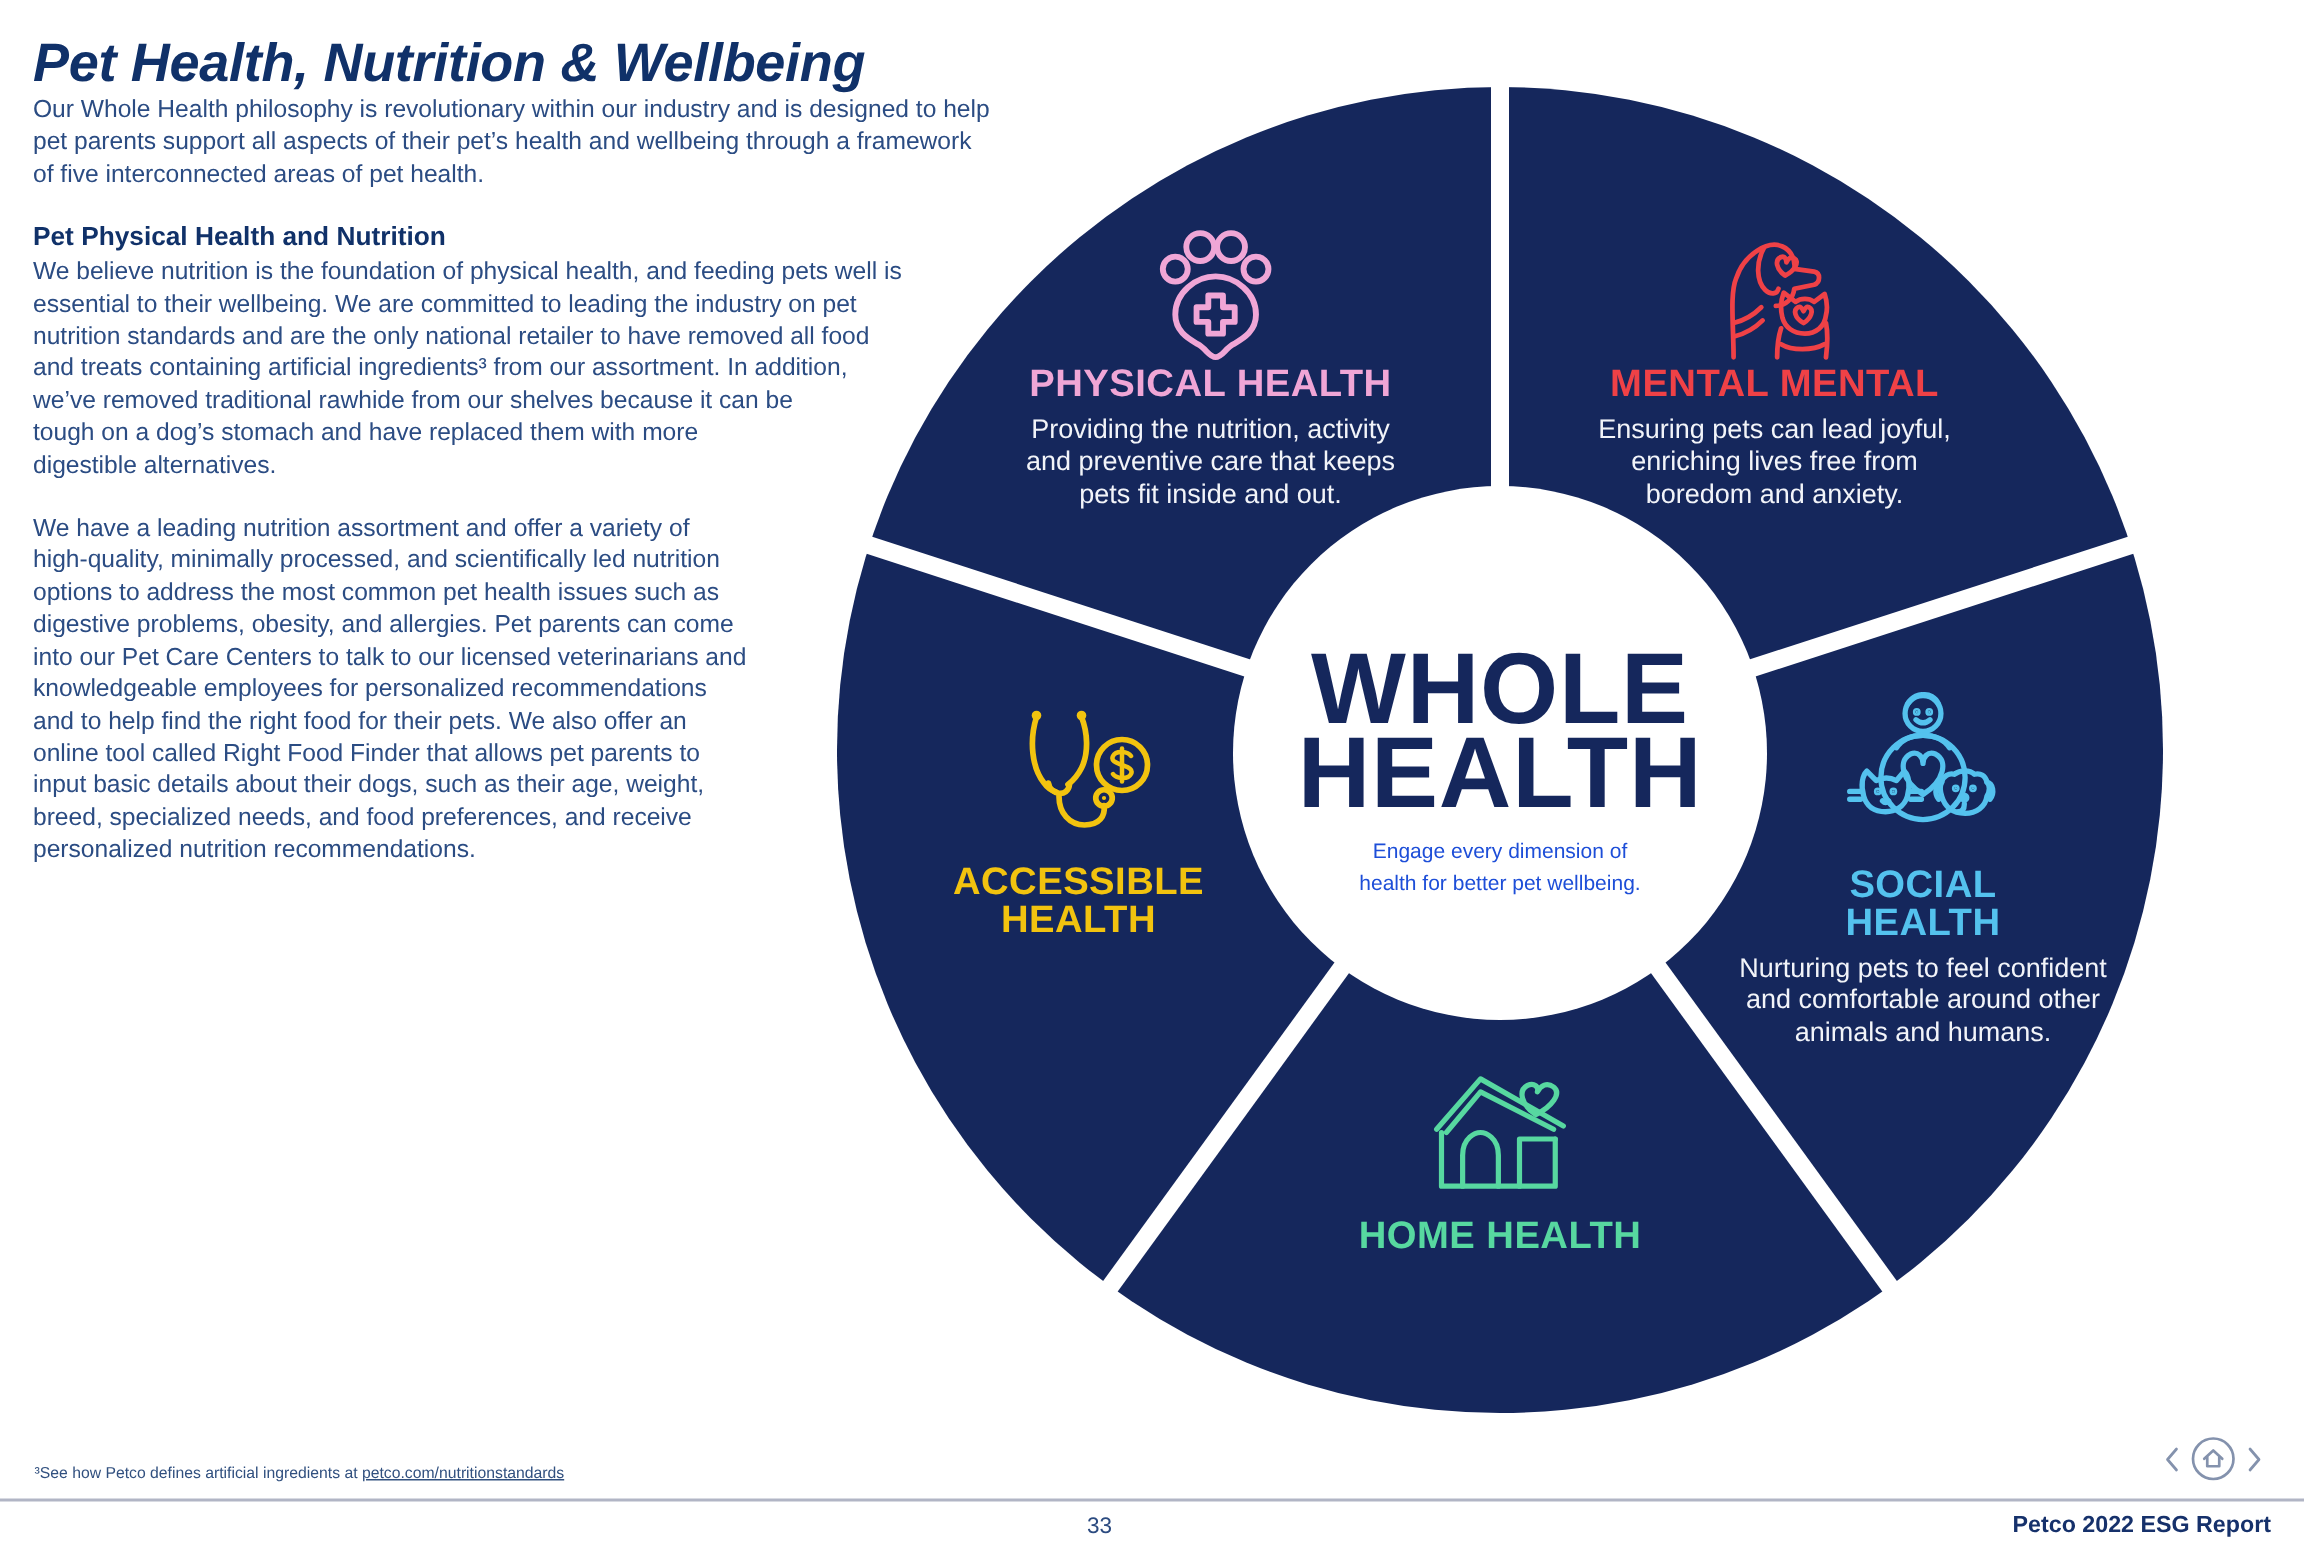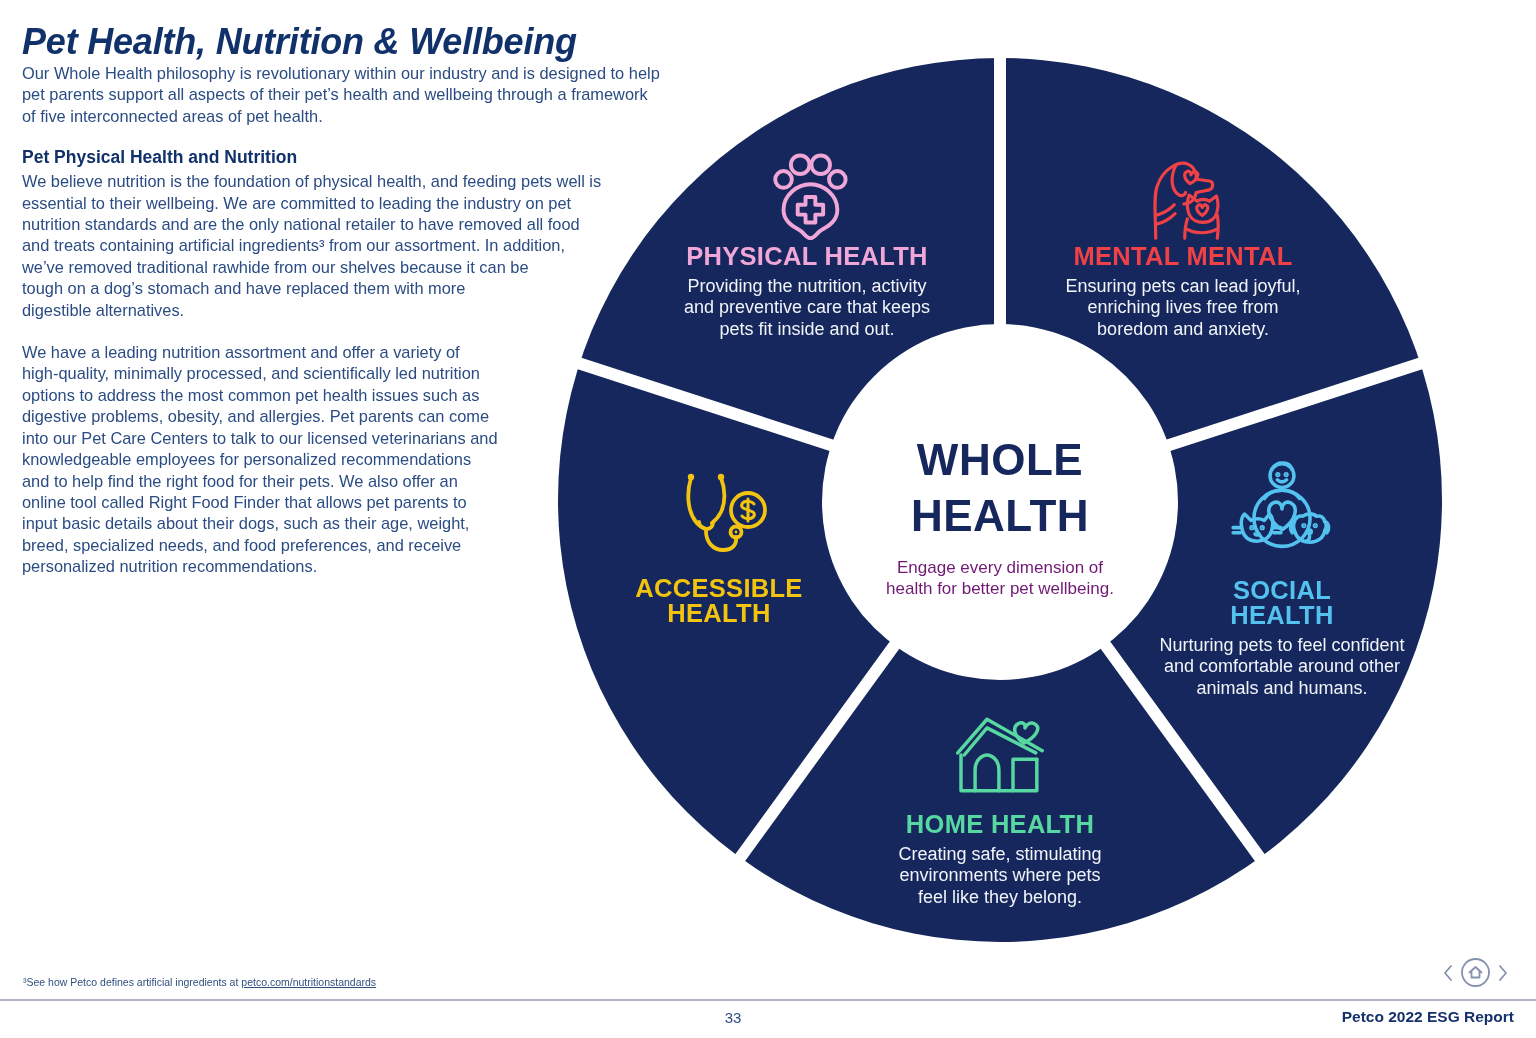--- a/index.html
+++ b/index.html
@@ -30,22 +30,22 @@
   .seg-social{left:1122px;top:458px;width:320px;}
   .seg-accessible{left:560px;top:470px;width:318px;}
   .seg-home{left:840px;top:716px;width:320px;}
   .seg-physical .seg-title{color:#f0a6d6;margin-top:2px;}
   .seg-mental .seg-title{color:#ef4146;margin-top:4px;}
   .seg-social .seg-title{color:#54c2ee;margin-top:14px;}
   .seg-accessible .seg-title{color:#f2c30f;margin-top:18px;}
   .seg-home .seg-title{color:#57d8a0;margin-top:18px;}
 
   .wheel-center{position:absolute;left:822px;top:432px;width:356px;text-align:center;}
-  .center-title{font-size:44px;line-height:56px;font-weight:800;letter-spacing:0.5px;color:#15275c;}
-  .center-subtitle{margin-top:13px;font-size:17px;line-height:21px;color:#701a75;}
+  .center-title{font-size:67px;line-height:56px;font-weight:800;letter-spacing:0.5px;color:#15275c;}
+  .center-subtitle{margin-top:13px;font-size:14px;line-height:21px;color:#1d4ed8;}
 
   
   .footer-line{position:absolute;left:0;top:999px;width:1536px;height:2px;background:#b1b5c5;}
   .page-number{position:absolute;left:716px;top:1009px;width:34px;text-align:center;
                font-size:15px;color:#2c4b80;}
   .report-label{position:absolute;right:22px;top:1008px;font-size:15.5px;font-weight:700;color:#16316b;}
   .nav{position:absolute;right:28px;top:957px;display:flex;align-items:center;gap:7px;}
   .nav .btn{display:flex;align-items:center;justify-content:center;cursor:pointer;}
 </style>
 </head>
@@ -167,23 +167,20 @@
   <div class="seg seg-home">
     <svg width="92" height="78" viewBox="0 0 84 72" fill="none" stroke="#57d8a0" stroke-width="3.2" stroke-linecap="round" stroke-linejoin="round">
       <path d="M3,34 L30,3 L81,32"></path>
       <path d="M9,36 L30,11 L75,34"></path>
       <path d="M6,36 V69 H76 V40"></path>
       <path d="M19,69 V50 C19,39 27,36 30,36 C33,36 41,39 41,50 V69"></path>
       <path d="M54,40 V69 M54,40 H76"></path>
       <path d="M64,25 C55,19 53,10 59,7 C63,5 66,8 65,11 C67,7 71,5 75,8 C80,12 74,20 64,25 Z"></path>
     </svg>
     <div class="seg-title">HOME HEALTH</div>
-    <div class="seg-desc pre">Creating safe, stimulating
-environments where pets
-feel like they belong.</div>
   </div>
 
   <div class="seg seg-accessible">
     <svg width="100" height="88" viewBox="0 0 100 88" fill="none" stroke="#f2c30f" stroke-width="3.8" stroke-linecap="round" stroke-linejoin="round">
       <circle cx="22" cy="7" r="3.2" fill="#f2c30f" stroke="none"></circle>
       <circle cx="52" cy="7" r="3.2" fill="#f2c30f" stroke="none"></circle>
       <path d="M22,8 C17,24 19,42 27,52 C29,55 32,57 35,58"></path>
       <path d="M52,8 C56,18 57,32 52,42 C50,46 47,50 43,53"></path>
       <path d="M30,52 C31,60 43,62 44,53"></path>
       <path d="M37,61 C37,72 44,80 54,80 C64,80 68,74 67,67"></path>

